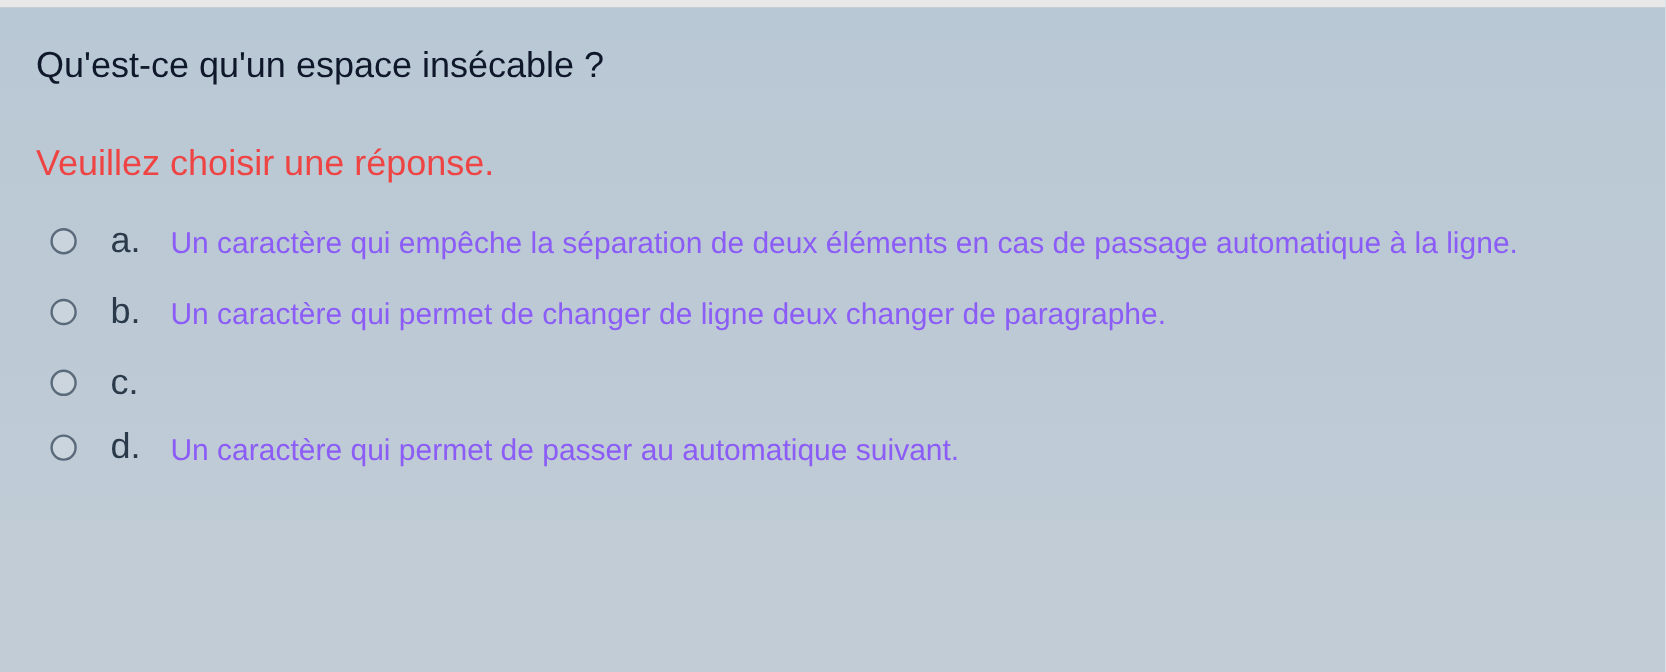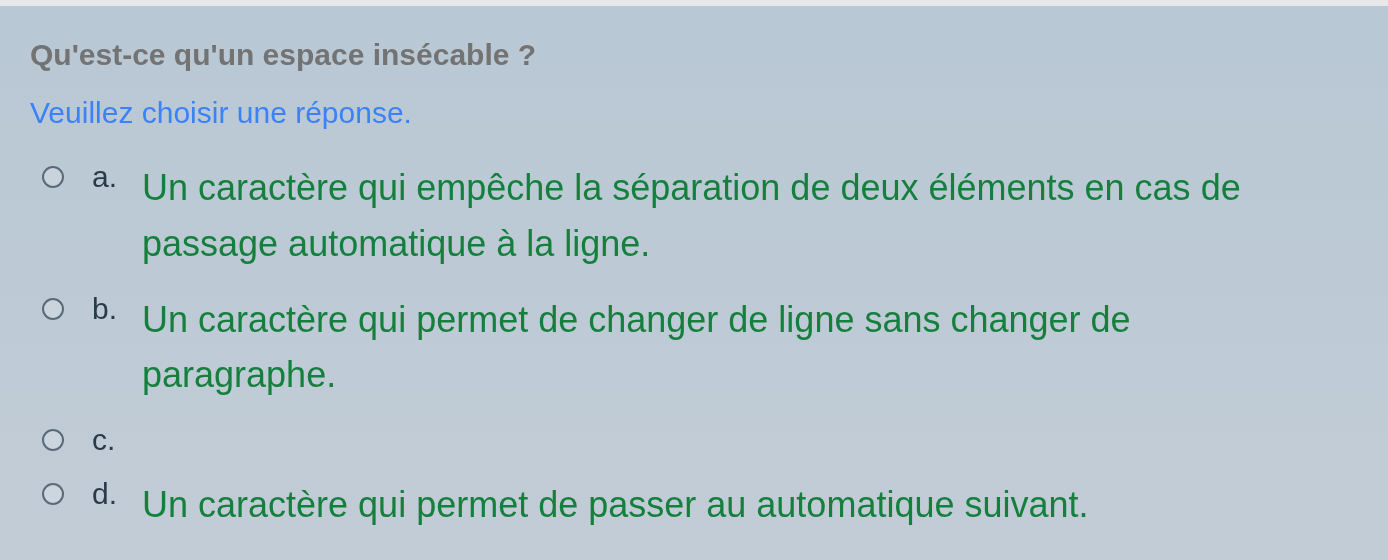--- a/index.html
+++ b/index.html
@@ -20,27 +20,27 @@
       content: "";
       position: absolute;
       top: 0;
       left: 0;
       right: 0;
       height: 6px;
       background: #e8e8e8;
     }
     .question-text {
       font-size: 30px;
-      color: #737373;
-      margin-bottom: 24px;
-      font-weight: 700;
+      color: #0f172a;
+      margin-bottom: 48px;
+      font-weight: 400;
     }
     .instruction {
       font-size: 30px;
-      color: #3b82f6;
+      color: #ef4444;
       margin-bottom: 28px;
       font-weight: 400;
     }
     .options {
       padding-left: 12px;
     }
     .option-row {
       display: flex;
       align-items: flex-start;
       margin-bottom: 18px;
@@ -56,22 +56,22 @@
       background: rgba(255,255,255,0.2);
     }
     .option-letter {
       font-size: 30px;
       color: #2a3a4a;
       width: 50px;
       flex-shrink: 0;
       margin-top: 2px;
     }
     .option-text {
-      font-size: 36px;
-      color: #15803d;
+      font-size: 25px;
+      color: #8b5cf6;
       line-height: 1.55;
       margin-top: 2px;
       max-width: 1150px;
     }
   </style>
 </head>
 <body>
 
 <div class="question-text">Qu'est-ce qu'un espace insécable ?</div>
 
@@ -79,21 +79,21 @@
 
 <div class="options">
   <div class="option-row">
     <div class="radio"></div>
     <div class="option-letter">a.</div>
     <div class="option-text">Un caractère qui empêche la séparation de deux éléments en cas de passage automatique à la ligne.</div>
   </div>
   <div class="option-row">
     <div class="radio"></div>
     <div class="option-letter">b.</div>
-    <div class="option-text">Un caractère qui permet de changer de ligne sans changer de paragraphe.</div>
+    <div class="option-text">Un caractère qui permet de changer de ligne deux changer de paragraphe.</div>
   </div>
   <div class="option-row">
     <div class="radio"></div>
     <div class="option-letter">c.</div>
   </div>
   <div class="option-row">
     <div class="radio"></div>
     <div class="option-letter">d.</div>
     <div class="option-text">Un caractère qui permet de passer au automatique suivant.</div>
   </div>

